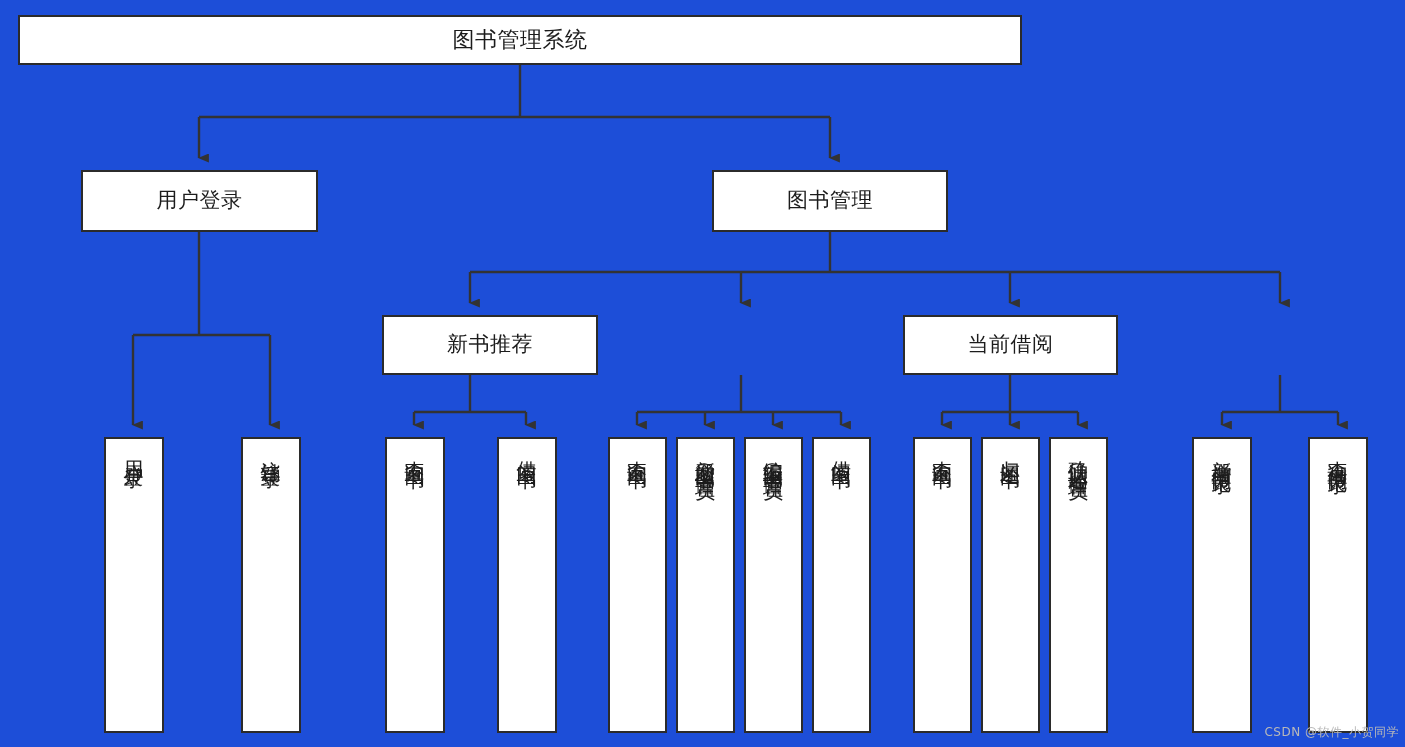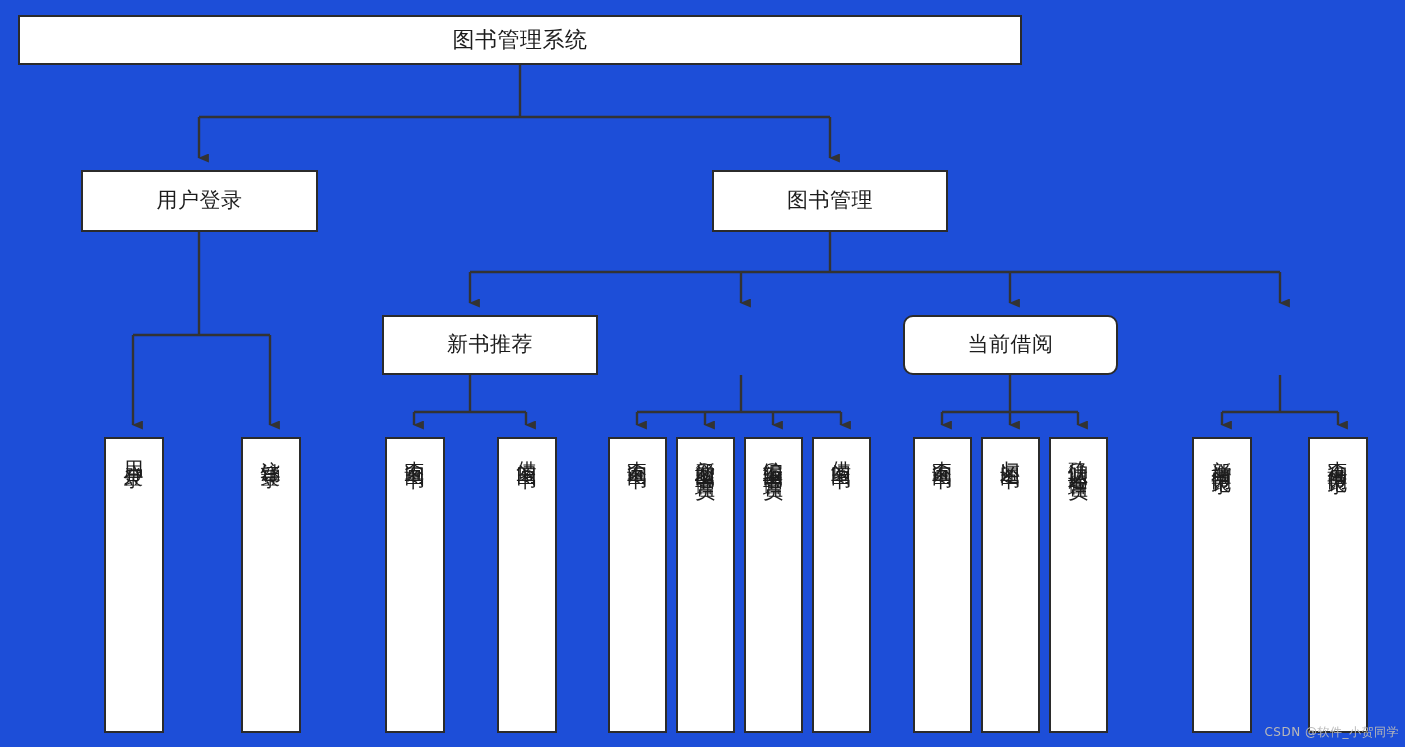--- a/index.html
+++ b/index.html
@@ -140,21 +140,21 @@
   <div class="node h" style="left:81px; top:170px; width:237px; height:62px;">
     <span>用户登录</span>
   </div>
   <div class="node h" style="left:712px; top:170px; width:236px; height:62px;">
     <span>图书管理</span>
   </div>
 
   <div class="node h" style="left:362px; top:315px; width:216px; height:60px;margin-left:20px;">
     <span>新书推荐</span>
   </div>
-  <div class="node h" style="left:903px; top:315px; width:215px; height:60px;border-radius:10px;">
+  <div class="node h" style="left:903px; top:315px; width:215px; height:60px;">
     <span>当前借阅</span>
   </div>
 
   <div class="node v" style="left:104px; top:437px; width:60px; height:296px;">
     <span class="vtext">用户登录</span>
   </div>
   <div class="node v" style="left:241px; top:437px; width:60px; height:296px;">
     <span class="vtext">注销登录</span>
   </div>
 

